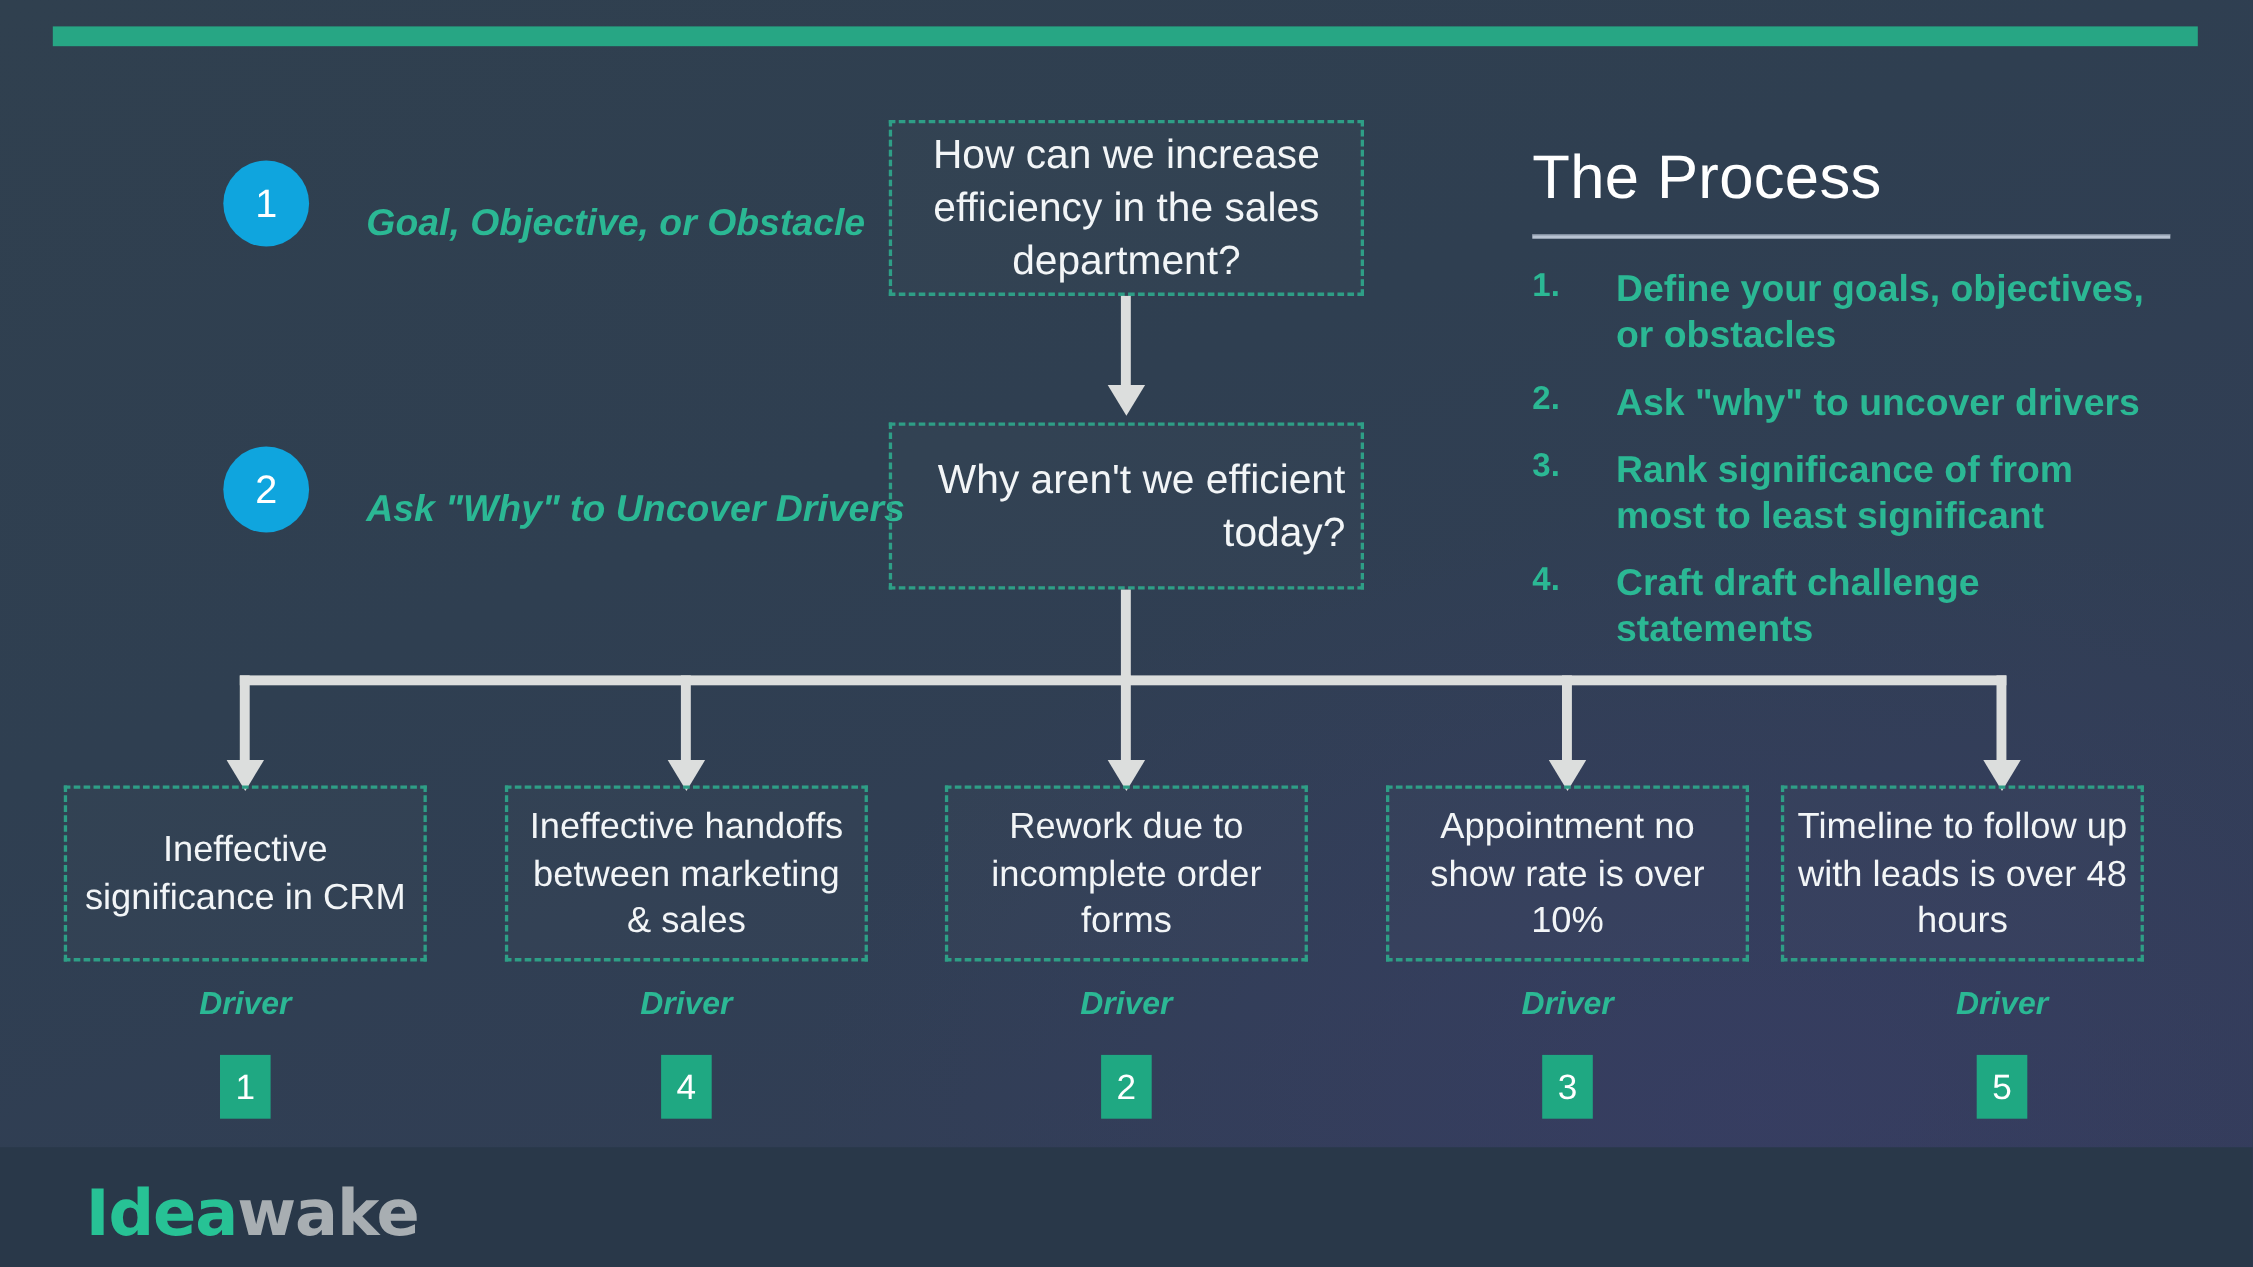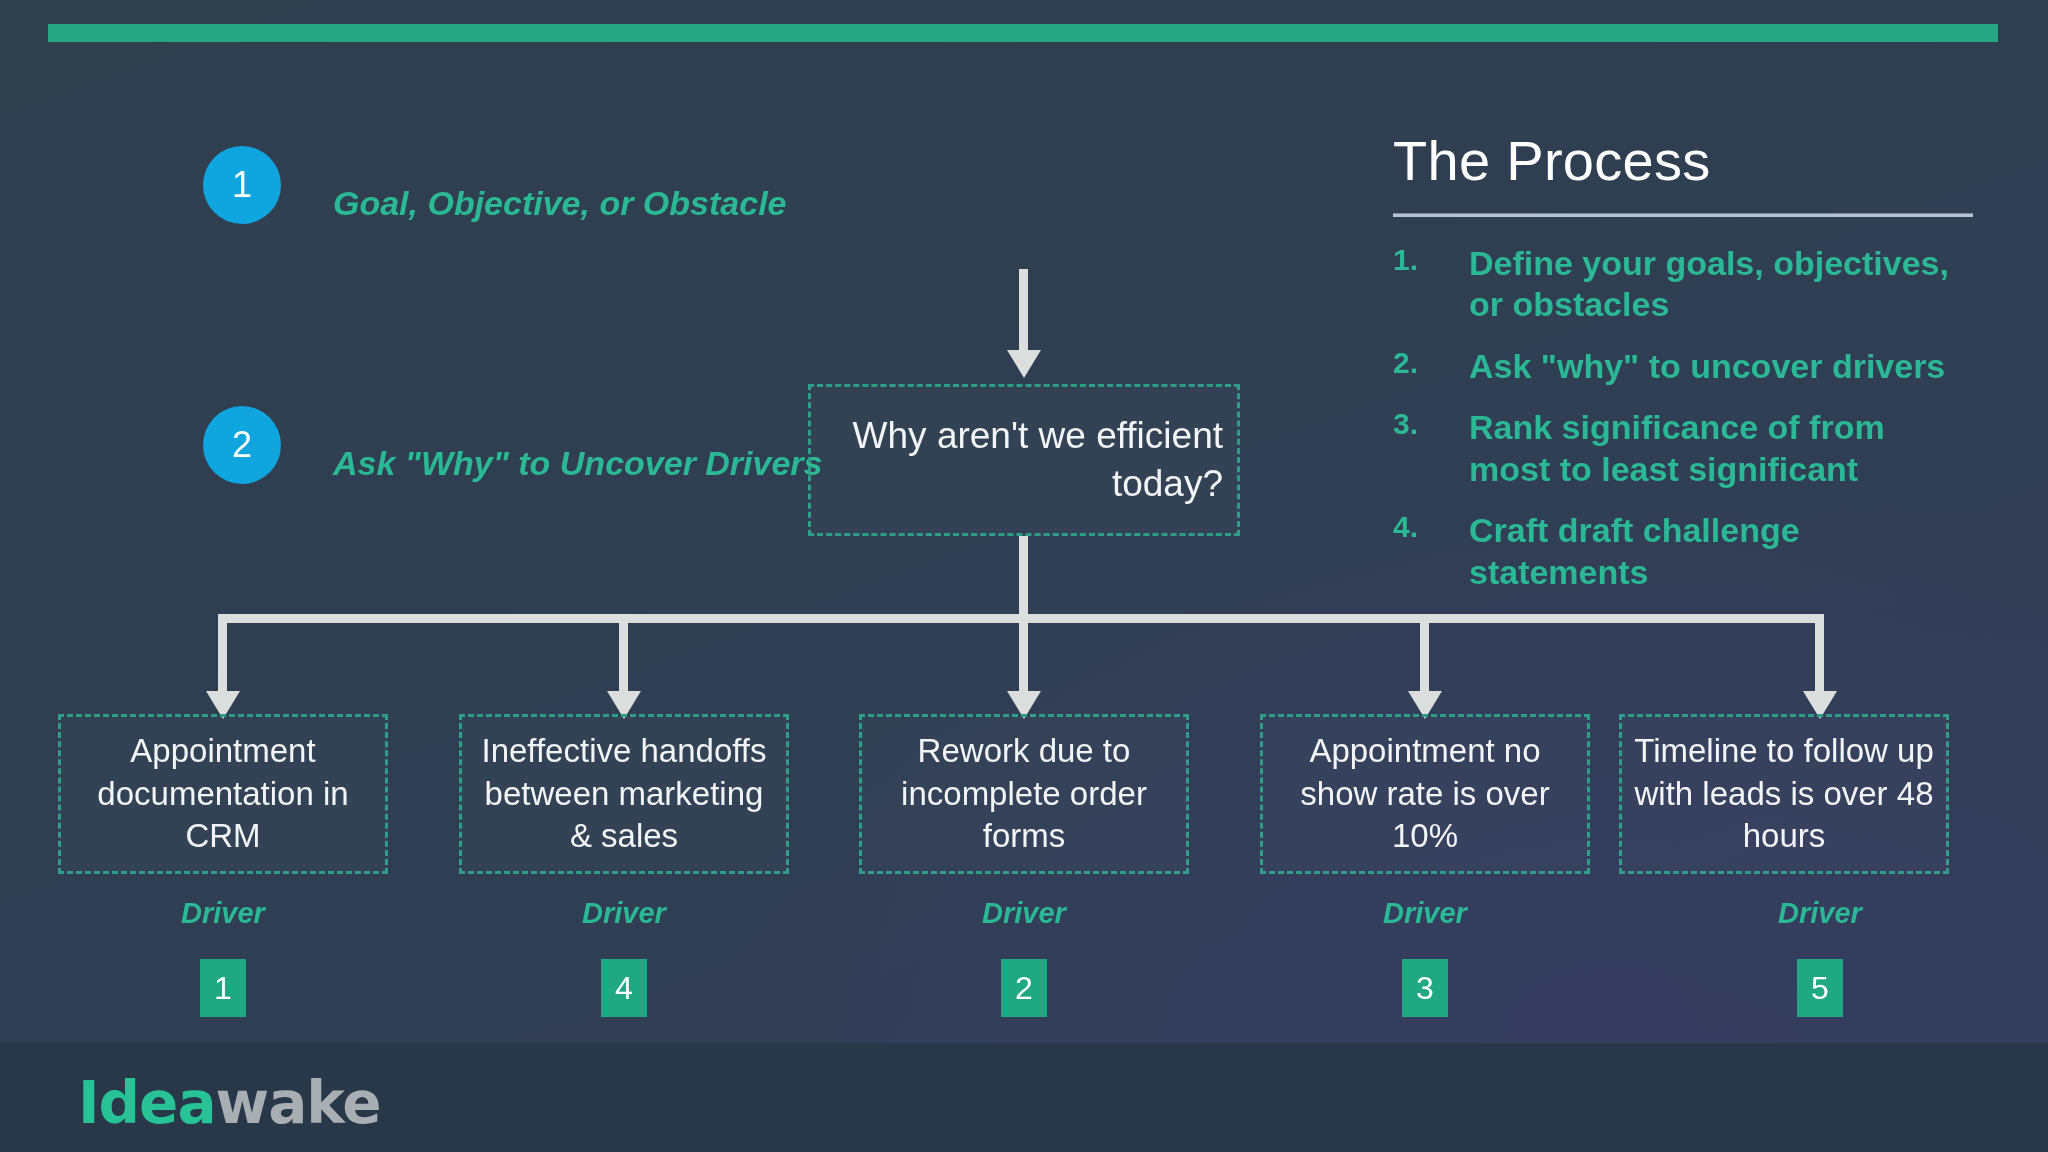--- a/index.html
+++ b/index.html
@@ -152,20 +152,21 @@
   <div class="step" style="left:203px; top:146px;">
     <div class="step-circle">1</div>
     <div class="step-label">Goal, Objective, or Obstacle</div>
   </div>
 
   <div class="step" style="left:203px; top:406px;">
     <div class="step-circle">2</div>
     <div class="step-label">Ask "Why" to Uncover Drivers</div>
   </div>
 
+  <div class="qbox" style="left:808px; top:109px; width:432px; height:160px;">How can we increase efficiency in the sales department?</div>
 
   <div class="conn-vert" style="left:1019px; top:269px; height:86px;"></div>
   <div class="arrow-head" style="left:1007px; top:350px;"></div>
 
   <div class="qbox" style="left:808px; top:384px; width:432px; height:152px;text-align:right;">Why aren't we efficient today?</div>
 
   <div class="conn-vert" style="left:1019px; top:536px; height:84px;"></div>
 
   <div class="conn-horiz" style="left:218px; top:614px; width:1606px;"></div>
 
@@ -177,21 +178,21 @@
 
   <div class="conn-vert" style="left:1019px; top:614px; height:82px;"></div>
   <div class="arrow-head" style="left:1007px; top:691px;"></div>
 
   <div class="conn-vert" style="left:1420px; top:614px; height:82px;"></div>
   <div class="arrow-head" style="left:1408px; top:691px;"></div>
 
   <div class="conn-vert" style="left:1815px; top:614px; height:82px;"></div>
   <div class="arrow-head" style="left:1803px; top:691px;"></div>
 
-  <div class="dbox" style="left:58px; top:714px; width:330px; height:160px;">Appointment documentation in CRM</div>
+  <div class="dbox" style="left:58px; top:714px; width:330px; height:160px;">Ineffective significance in CRM</div>
   <div class="driver-word" style="left:123px; top:897px;">Driver</div>
   <div class="rank-chip" style="left:200px; top:959px;">1</div>
 
   <div class="dbox" style="left:459px; top:714px; width:330px; height:160px;">Ineffective handoffs between marketing &amp; sales</div>
   <div class="driver-word" style="left:524px; top:897px;">Driver</div>
   <div class="rank-chip" style="left:601px; top:959px;">4</div>
 
   <div class="dbox" style="left:859px; top:714px; width:330px; height:160px;">Rework due to incomplete order forms</div>
   <div class="driver-word" style="left:924px; top:897px;">Driver</div>
   <div class="rank-chip" style="left:1001px; top:959px;">2</div>

